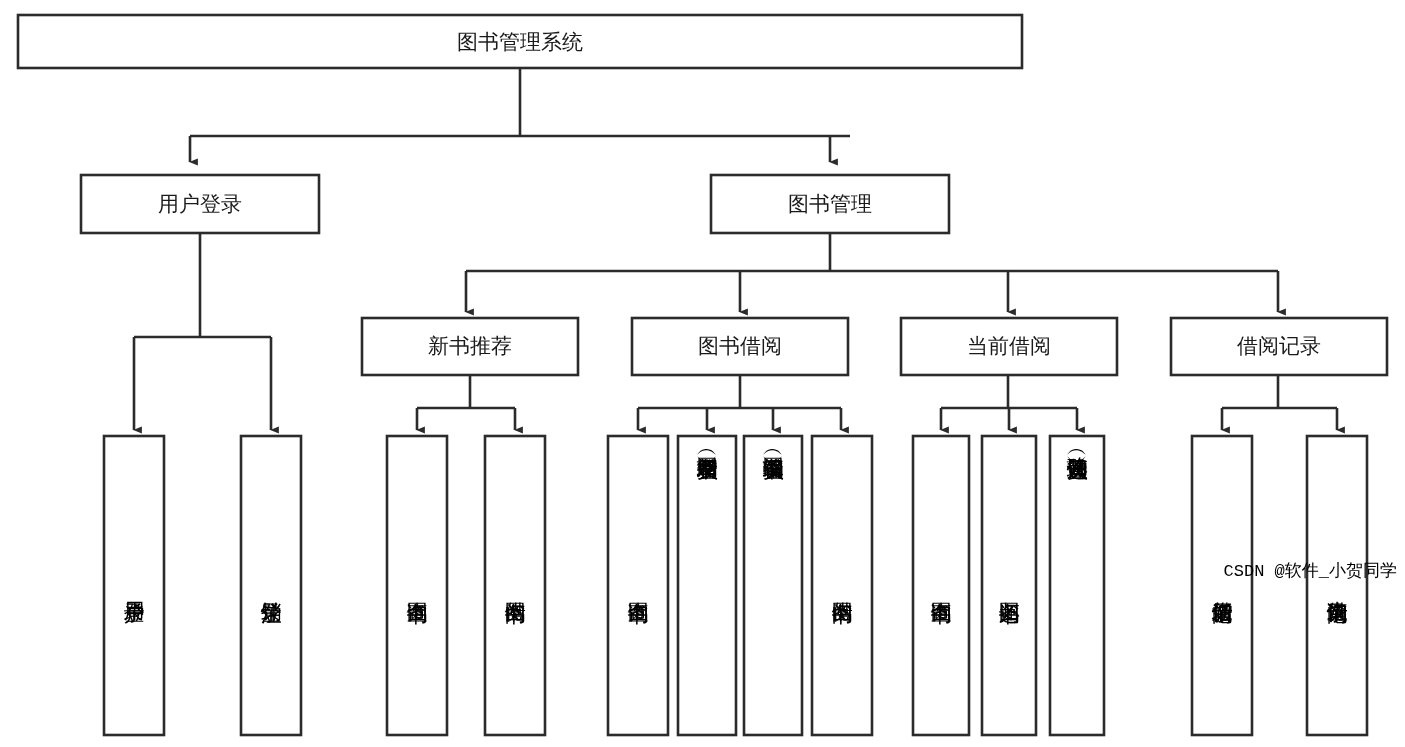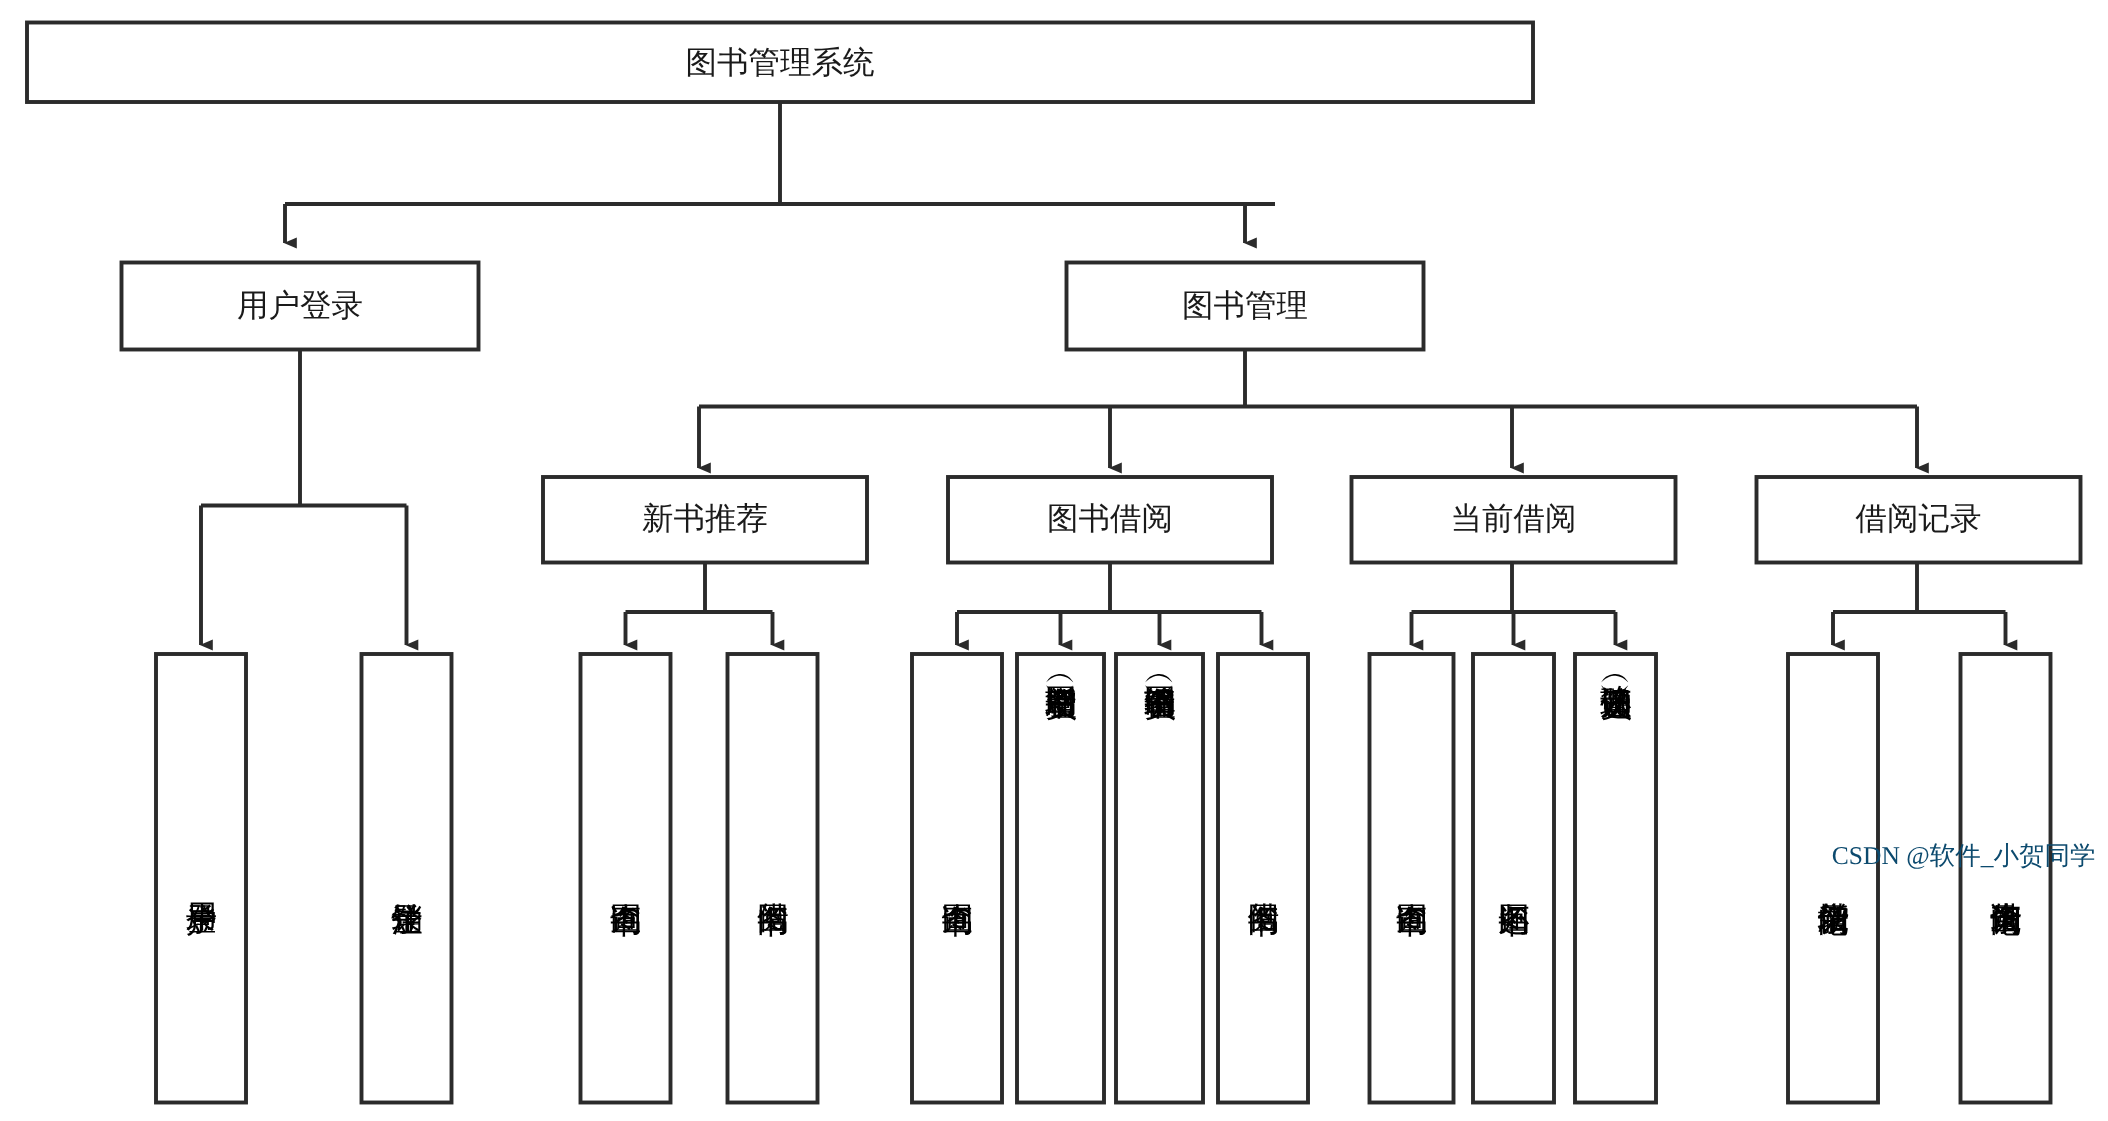--- a/index.html
+++ b/index.html
@@ -64,23 +64,23 @@
     fill: none;
     stroke-linecap: butt;
   }
   .arrow-head {
     fill: #2b2b2b;
   }
   #watermark {
     position: absolute;
     right: 8px;
     bottom: 6px;
-    font-family: Liberation Serif, serif;
+    font-family: Liberation Mono, monospace;
     font-size: 17px;
-    color: #0c4a6e;
+    color: #000000;
     white-space: nowrap;
     user-select: none;
   }
 </style>
 </head>
 <body>
 
 <div id="diagram-root">
 
   <svg class="diagram" viewBox="0 0 1405 747">

